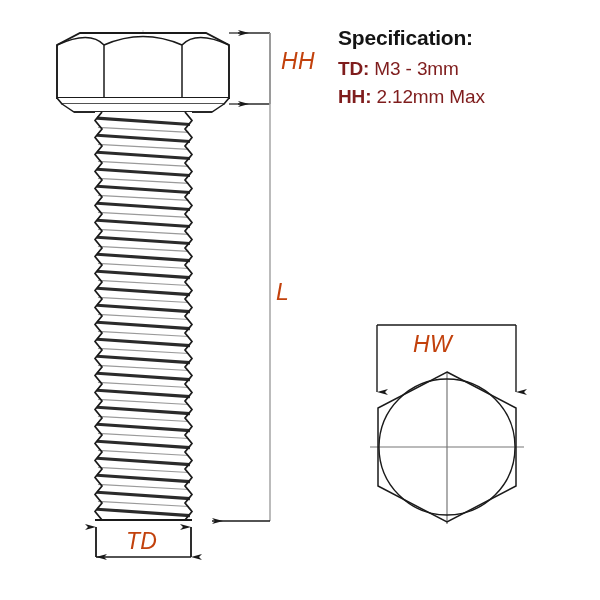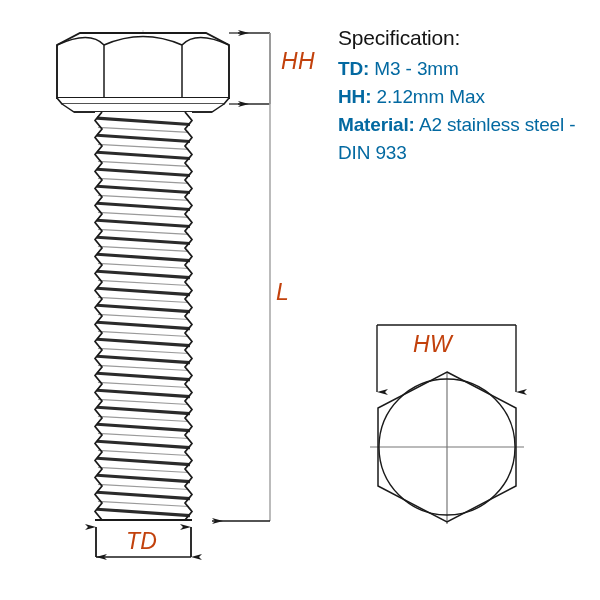--- a/index.html
+++ b/index.html
@@ -33,31 +33,31 @@
 
   
   #spec-block {
     position: absolute;
     left: 338px;
     top: 24px;
     width: 256px;
   }
   .spec-title {
     font-size: 21px;
-    font-weight: normal;
+    font-weight: bold;
     line-height: 28px;
     letter-spacing: -0.2px;
     color: #141414;
     margin-bottom: 3px;
   }
   .spec-row {
     font-size: 19px;
     line-height: 28px;
     letter-spacing: -0.15px;
-    color: #0369a1;
+    color: #7f1d1d;
   }
   .spec-row .k {
     font-weight: bold;
   }
   .spec-row .v {
     font-weight: normal;
   }
 
   
   .dim-label {
@@ -230,24 +230,20 @@
     </div>
 
 
     <div class="spec-row">
       <span class="k">HH:</span>
       <span class="v">2.12mm Max</span>
     </div>
 
 
 
-    <div class="spec-row">
-      <span class="k">Material:</span>
-      <span class="v">A2 stainless steel - DIN 933</span>
-    </div>
   </div>
 
   <div class="dim-label" id="label-HH">HH</div>
   <div class="dim-label" id="label-L">L</div>
   <div class="dim-label" id="label-TD">TD</div>
   <div class="dim-label" id="label-HW">HW</div>
 
 </div>
 
 </body></html>

